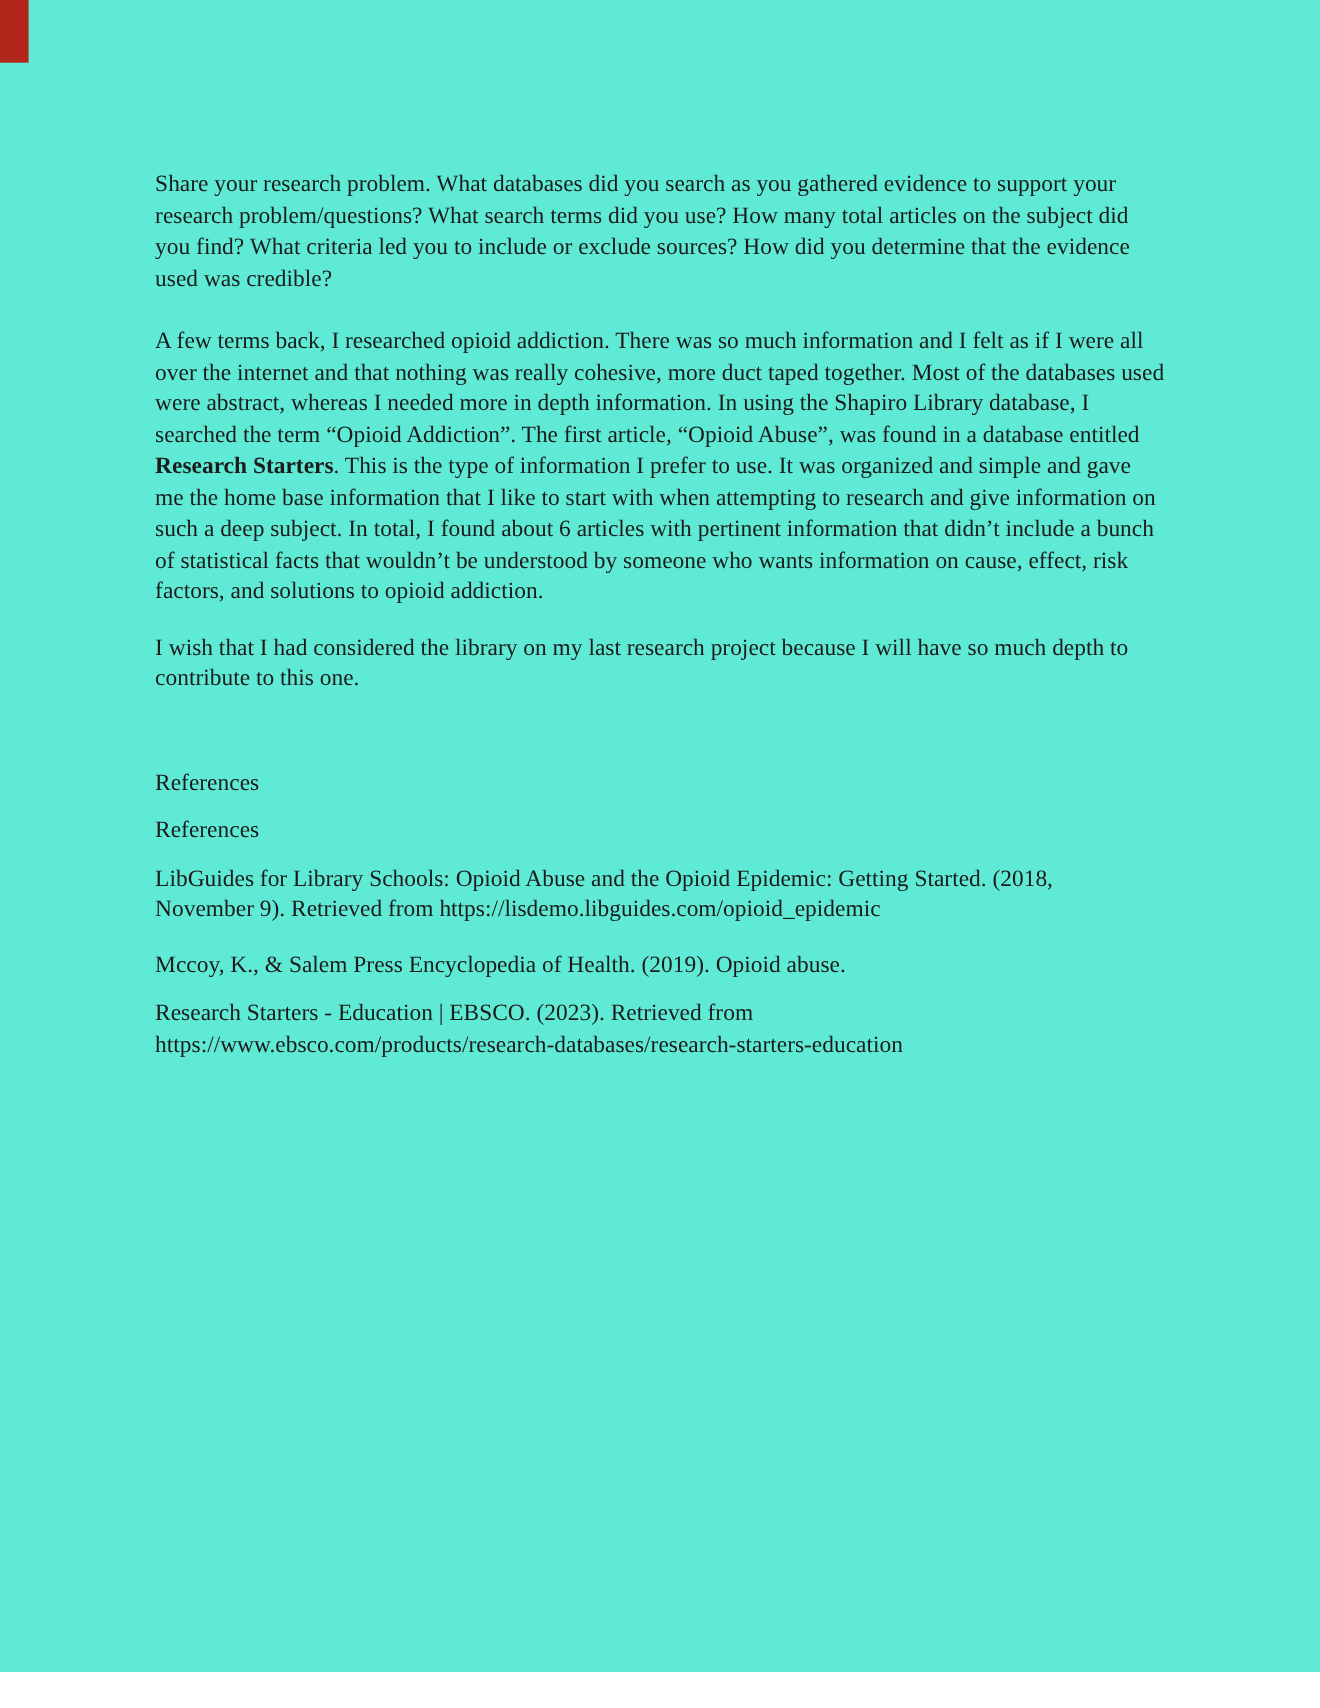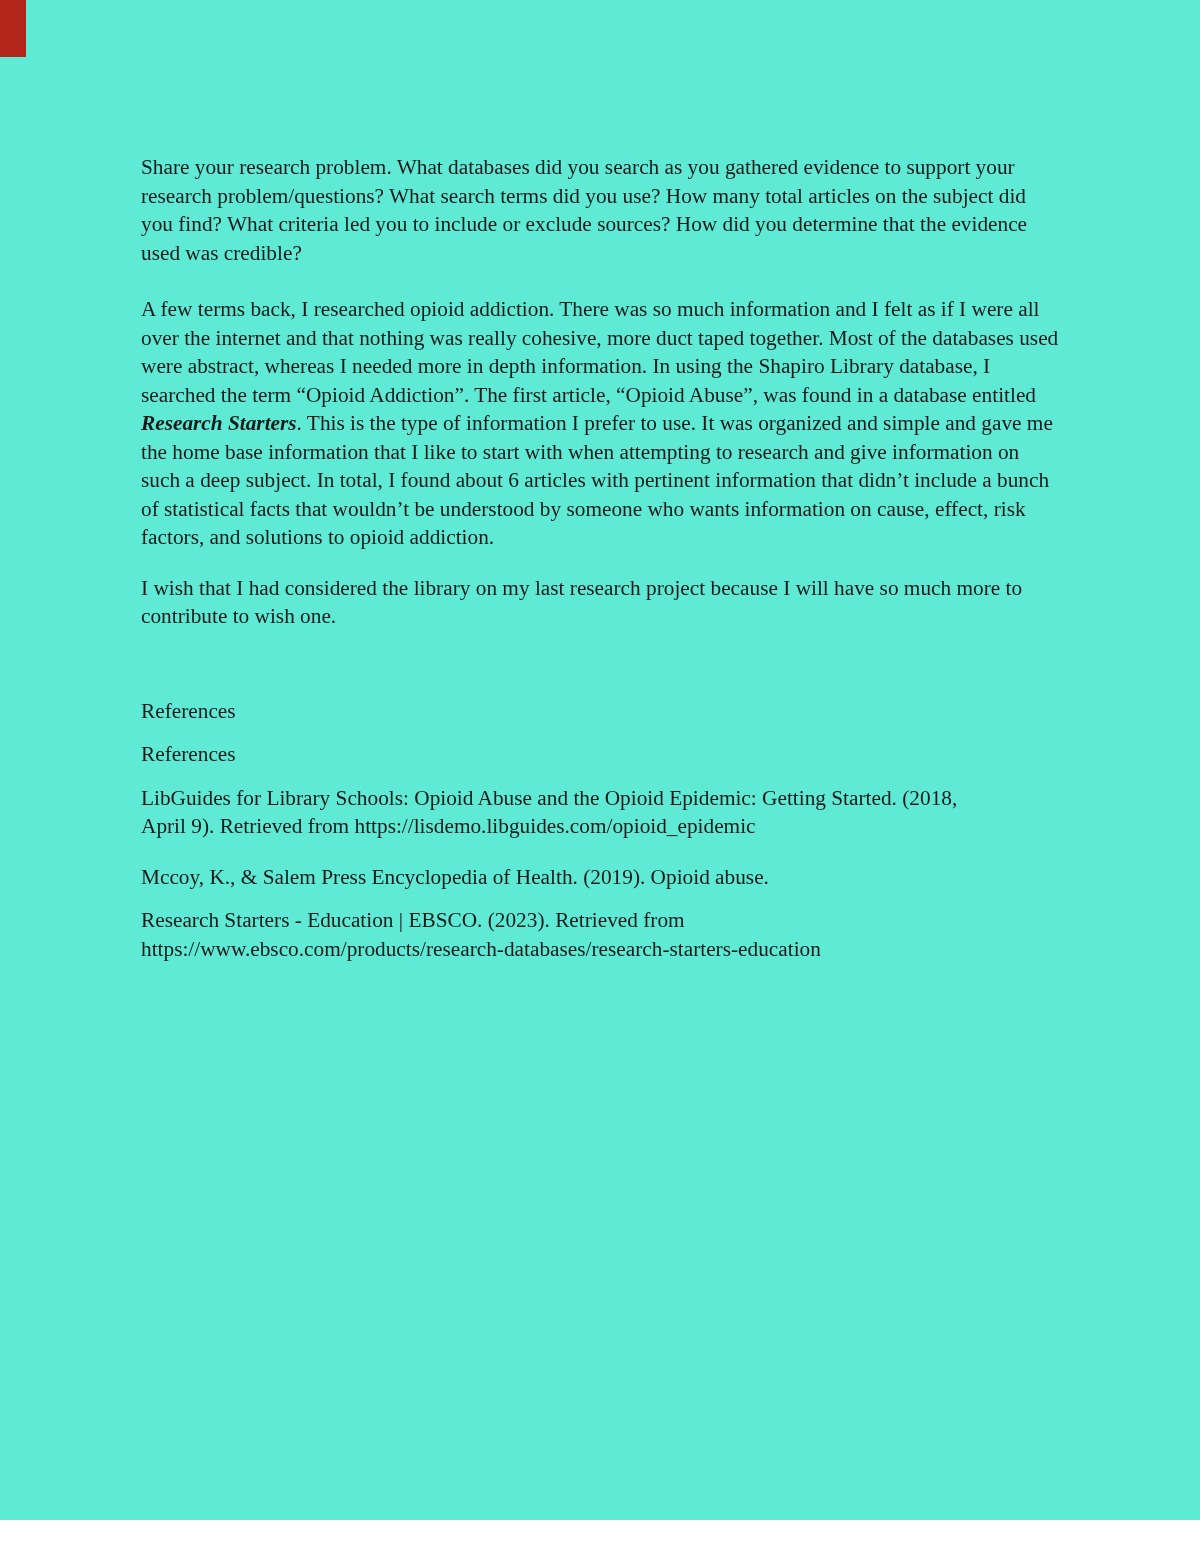--- a/index.html
+++ b/index.html
@@ -27,21 +27,21 @@
     width: 918px;
   }
   .content p {
     margin: 0;
     font-size: 21.3px;
     line-height: 28.5px;
     color: #1b1b1b;
     text-align: left;
   }
   .prompt { color: #707376; }
-  .emph { font-weight: bold; font-style: italic; }
+  .emph { font-weight: bold; }
   .center { text-align: right; }
   .pre { white-space: pre-line; }
   .mb28 { margin-bottom: 28px !important; }
   .mb22 { margin-bottom: 22px !important; }
   .mb66 { margin-bottom: 66px !important; }
   .mb15 { margin-bottom: 15px !important; }
 </style>
 </head>
 <body>
 
@@ -49,28 +49,28 @@
 
   <div class="corner-mark"></div>
 
   <div class="content">
 
     <p class="prompt mb28">Share your research problem. What databases did you search as you gathered evidence to support your research problem/questions? What search terms did you use? How many total articles on the subject did you find? What criteria led you to include or exclude sources? How did you determine that the evidence used was credible?</p>
 
 
     <p class="mb22"><span>A few terms back, I researched opioid addiction. There was so much information and I felt as if I were all over the internet and that nothing was really cohesive, more duct taped together. Most of the databases used were abstract, whereas I needed more in depth information. In using the Shapiro Library database, I searched the term “Opioid Addiction”. The first article, “Opioid Abuse”, was found in a database entitled </span><span class="emph">Research Starters</span><span>. This is the type of information I prefer to use. It was organized and simple and gave me the home base information that I like to start with when attempting to research and give information on such a deep subject. In total, I found about 6 articles with pertinent information that didn’t include a bunch of statistical facts that wouldn’t be understood by someone who wants information on cause, effect, risk factors, and solutions to opioid addiction.</span></p>
 
-    <p class="mb66">I wish that I had considered the library on my last research project because I will have so much more to contribute to wish one.</p>
+    <p class="mb66">I wish that I had considered the library on my last research project because I will have so much depth to contribute to this one.</p>
 
     <p class="center mb15">References</p>
 
     <p class="center mb15">References</p>
 
     <p class="center pre mb22">LibGuides for Library Schools: Opioid Abuse and the Opioid Epidemic: Getting Started. (2018,
-April 9). Retrieved from https://lisdemo.libguides.com/opioid_epidemic</p>
+November 9). Retrieved from https://lisdemo.libguides.com/opioid_epidemic</p>
 
     <p class="center pre mb15">Mccoy, K., &amp; Salem Press Encyclopedia of Health. (2019). Opioid abuse.</p>
 
     <p class="center pre">Research Starters - Education | EBSCO. (2023). Retrieved from
 https://www.ebsco.com/products/research-databases/research-starters-education</p>
 
   </div>
 </div>
 
 </body></html>

